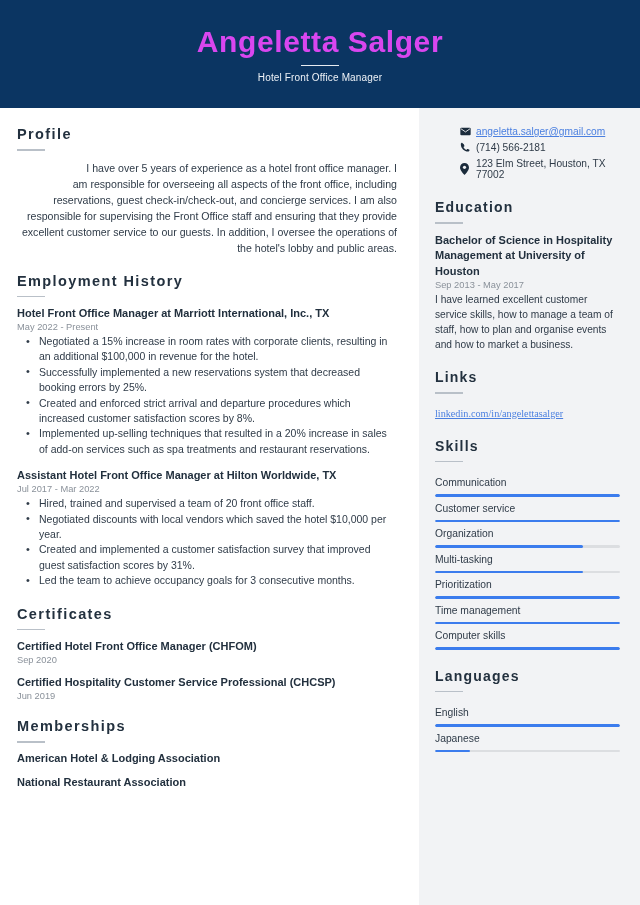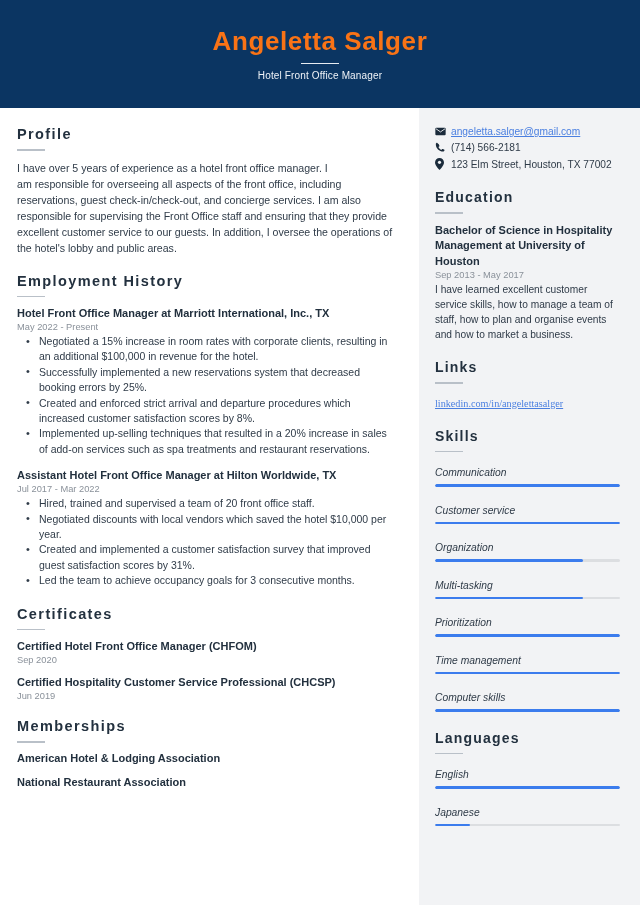--- a/index.html
+++ b/index.html
@@ -11,22 +11,22 @@
   .page { position: relative; width: 640px; height: 905px; overflow: hidden; background:#fff; }
 
   
   .header {
     background: #0b3562;
     height: 108px;
     display: flex; flex-direction: column;
     align-items: center; justify-content: center;
   }
   .name {
-    color: #f97316;
-    font-size: 26px;
+    color: #d946ef;
+    font-size: 30px;
     font-weight: 700;
     letter-spacing: 0.6px;
     line-height: 1.1;
   }
   .name-rule {
     width: 38px; height: 1px;
     background: #e7ecf2;
     margin: 7px 0 6px 0;
   }
   .job-title {
@@ -60,20 +60,21 @@
   .side-title { font-size: 14px; letter-spacing: 1.2px; }
 
   .section { margin-bottom: 17px; }
 
   
   .para {
     font-size: 10.6px;
     line-height: 16px;
     color: #2f3b48;
     white-space: pre-line;
+    text-align: right;
   }
   .entry { margin-bottom: 11px; }
   .entry-title {
     font-size: 11px;
     font-weight: 700;
     color: #22303e;
     line-height: 15px;
   }
   .entry-date {
     font-size: 9.3px;
@@ -105,20 +106,21 @@
     margin-bottom: 12px;
   }
 
   
   .contact-list { margin-bottom: 19px; }
   .contact-row {
     display: flex; align-items: center;
     margin-bottom: 5px;
     font-size: 10.2px;
     color: #2f3b48;
+    margin-left: 25px;
   }
   .contact-icon {
     width: 16px; min-width: 16px;
     display: flex; align-items: center; justify-content: flex-start;
     color: #1b2b3b;
   }
   .contact-icon svg { display: block; }
   .link-text {
     color: #4a7fe0;
     text-decoration: underline;
@@ -127,21 +129,21 @@
 
   .edu-title {
     font-size: 11px; font-weight: 700; color: #22303e; line-height: 15.5px;
   }
   .edu-date { font-size: 9.3px; color: #8a919a; margin-top: 1px; }
   .edu-desc { font-size: 10.2px; line-height: 15px; color: #2f3b48; margin-top: 2px; }
 
   .links-section .link-text { display: inline-block; margin-top: 1px; font-family: Liberation Serif, serif; }
 
   
-  .skill { margin-bottom: 12px; font-style: italic; }
+  .skill { margin-bottom: 0; }
   .skill-label {
     font-size: 10.3px;
     color: #2f3b48;
     padding: 6px 0 6px 0;
   }
   .track {
     position: relative;
     height: 2.5px;
     background: #dcdee1;
     border-radius: 2px;

